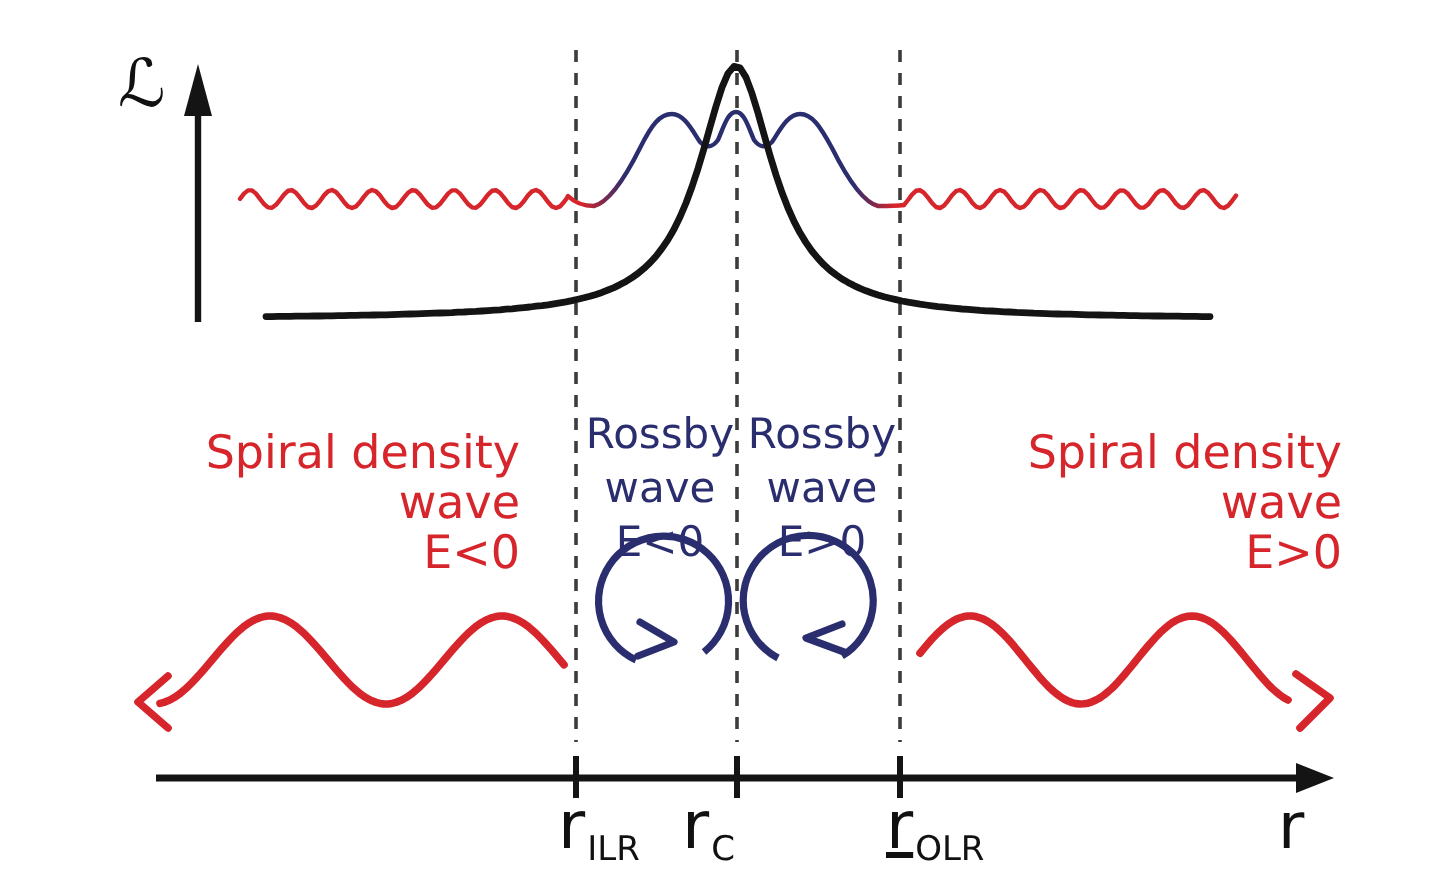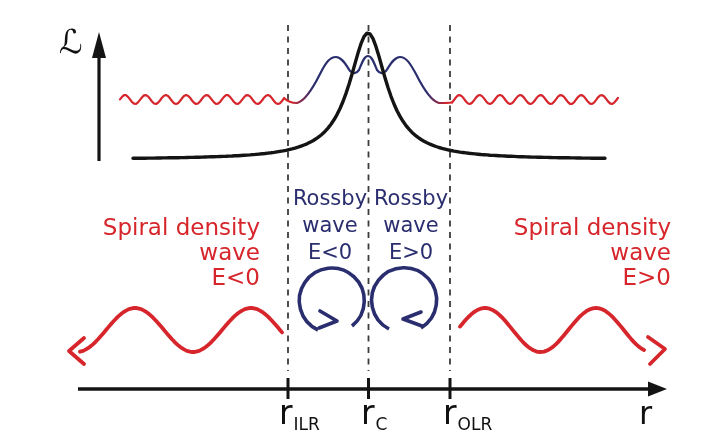--- a/index.html
+++ b/index.html
@@ -5,21 +5,21 @@
   html,body{margin:0;padding:0;background:#fff;}
   #stage{
     position:relative;width:722px;height:444px;background:#ffffff;overflow:hidden;
     font-family:"DejaVu Sans","Liberation Sans",sans-serif;
   }
   #stage svg{position:absolute;left:0;top:0;}
   .txt{position:absolute;text-align:center;white-space:nowrap;}
   .red-txt{color:var(--red);}
   .navy-txt{color:var(--navy);}
   .spiral-block{font-size:23px;line-height:25px;width:190px;text-align:right;}
-  .rossby-block{font-size:21px;line-height:27px;width:120px;}
+  .rossby-block{font-size:21px;line-height:27px;width:120px;margin-top:19px;}
   .tick-label{color:#111;font-size:33px;line-height:30px;}
   .tick-label .sub{font-size:17px;position:relative;top:6px;left:1px;}
   .axis-r{color:#111;font-size:32px;}
   .script-l{color:#111;font-size:33px;font-style:italic;font-family:"DejaVu Serif","DejaVu Sans",serif;}
   .stroke-red{stroke:var(--red);}
   .stroke-navy{stroke:var(--navy);}
   .stroke-black{stroke:var(--black);}
   .stroke-dash{stroke:var(--dash);}
   .stop-red{stop-color:var(--red);}
   .stop-navy{stop-color:var(--navy);}
@@ -97,22 +97,22 @@
 
   <div class="txt red-txt spiral-block" style="left:481px;top:215px;">
     <div>Spiral density</div>
     <div>wave</div>
     <div>E&gt;0</div>
   </div>
 
   <div class="txt tick-label" style="left:279px;top:398px;">
     <span>r</span><span class="sub">ILR</span>
   </div>
-  <div class="txt tick-label" style="left:361px;top:398px;">
+  <div class="txt tick-label" style="left:341px;top:398px;">
     <span>r</span><span class="sub">C</span>
   </div>
-  <div class="txt tick-label" style="left:443px;top:398px;">
+  <div class="txt tick-label" style="left:443px;top:398px;text-decoration:underline;">
     <span>r</span><span class="sub">OLR</span>
   </div>
 
   <div class="txt axis-r" style="left:639px;top:394px;">r</div>
 
 </div>
 
 </body></html>

